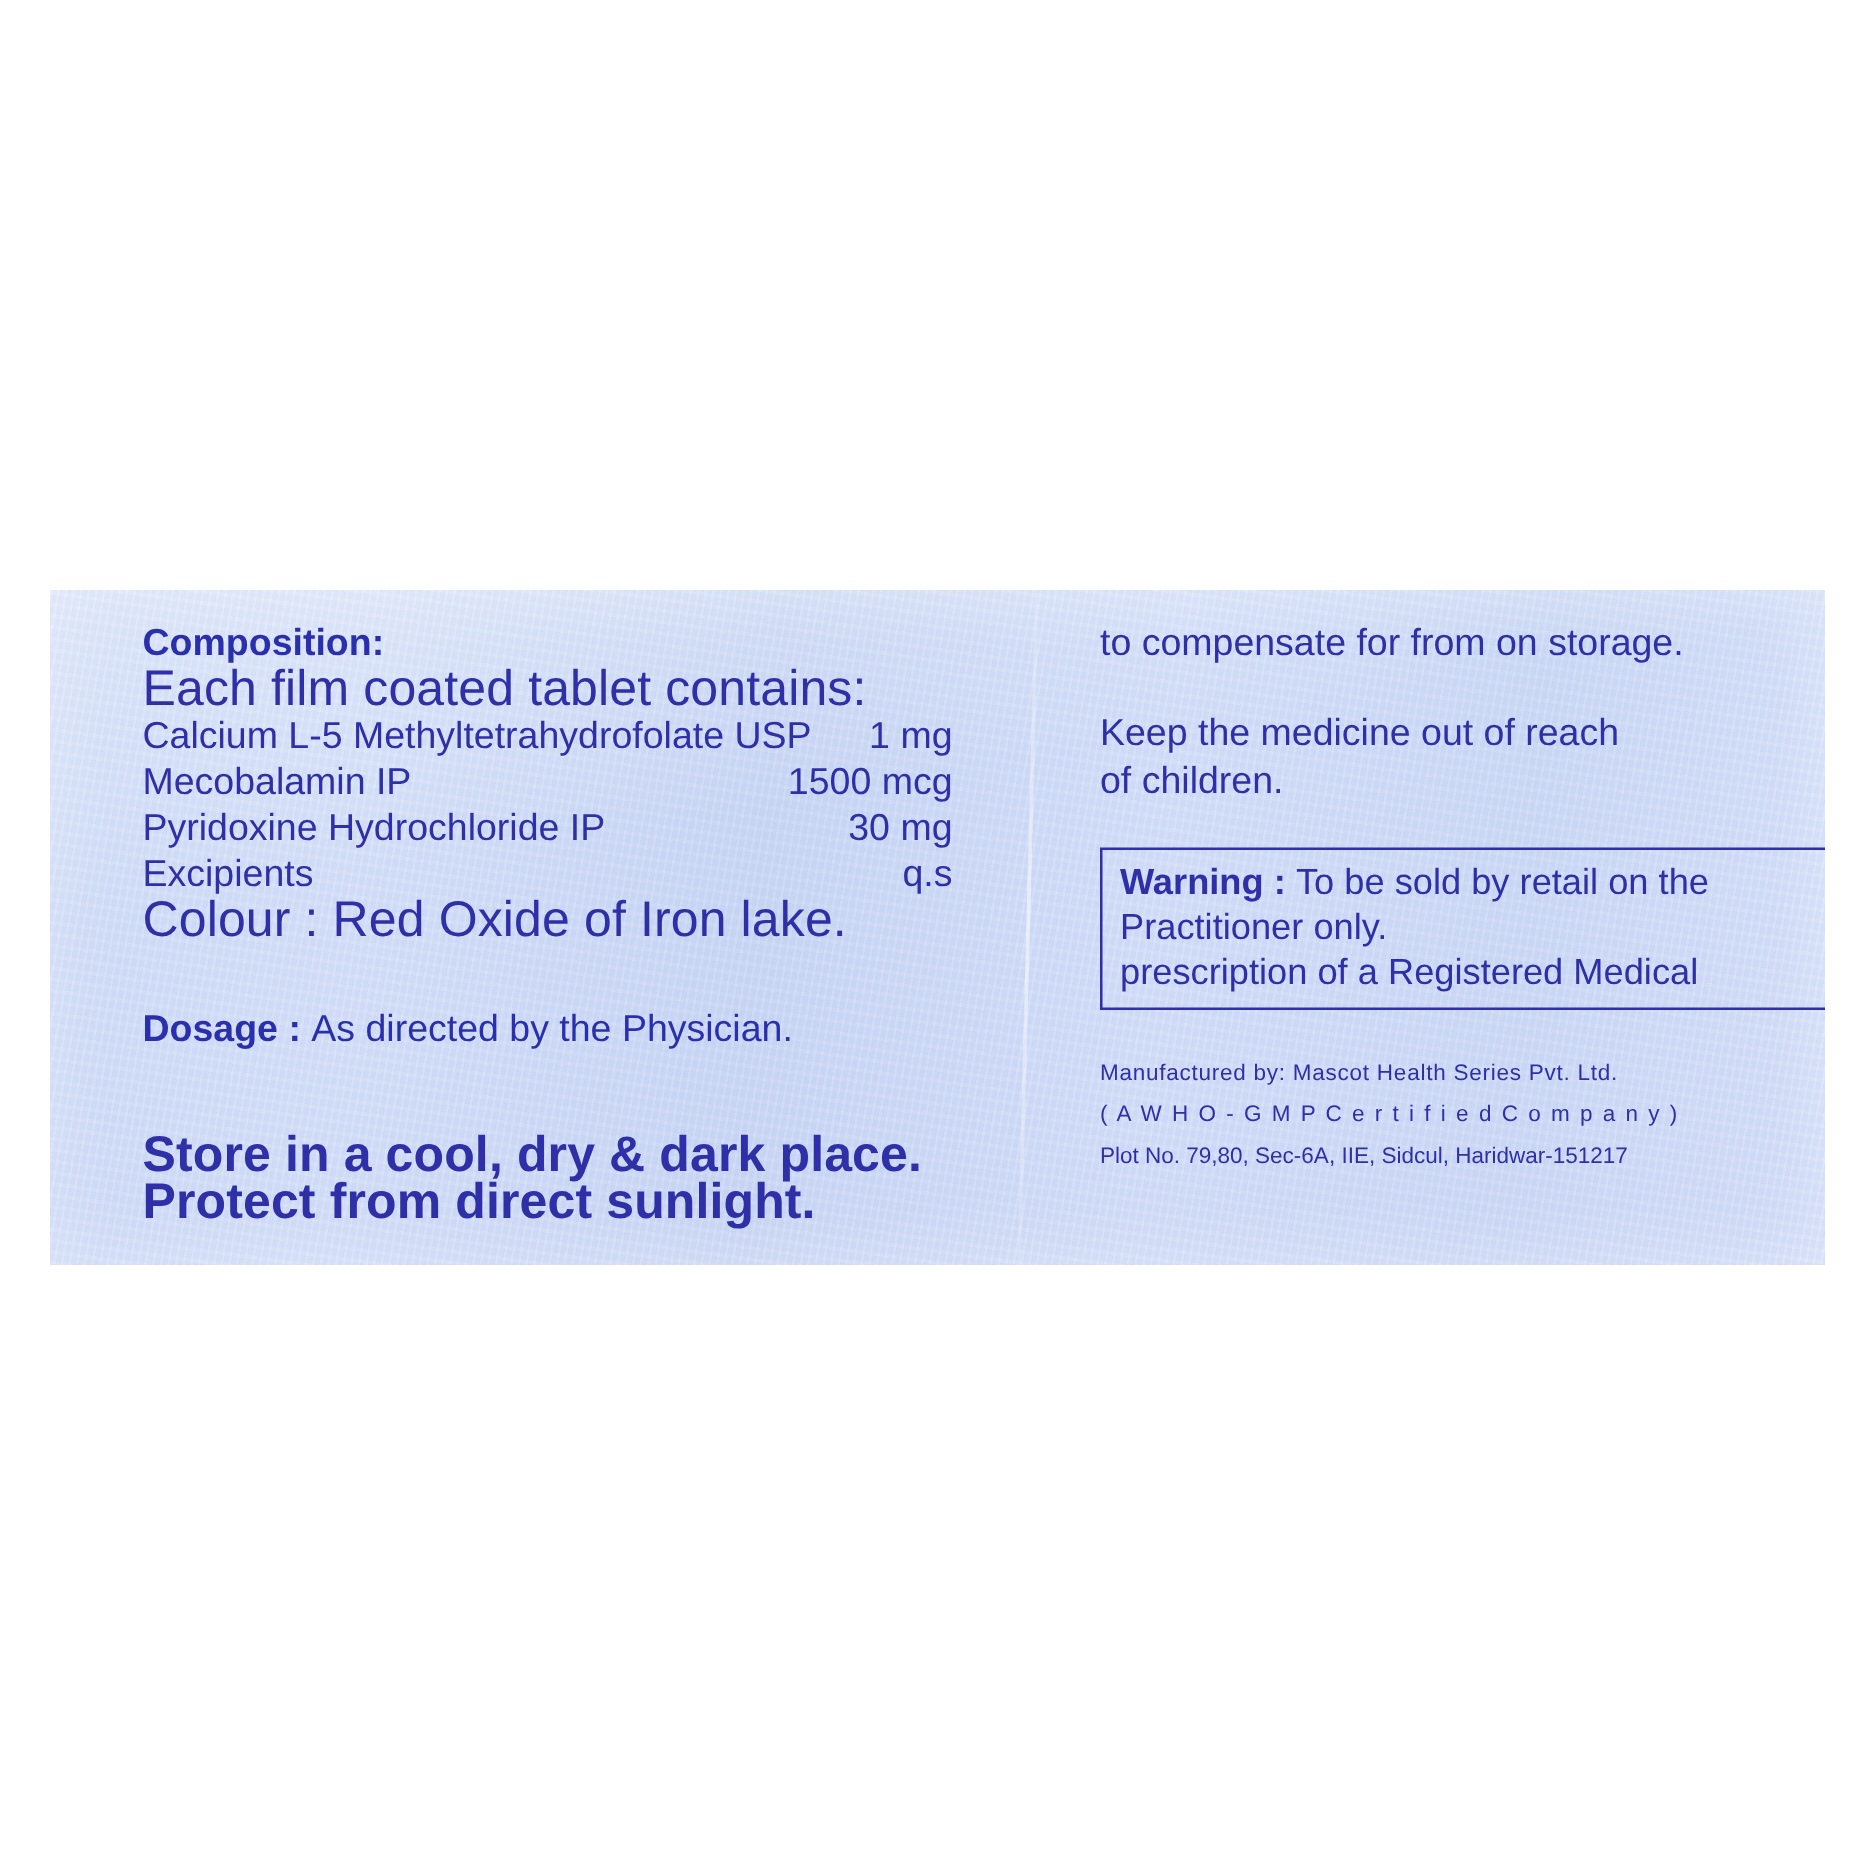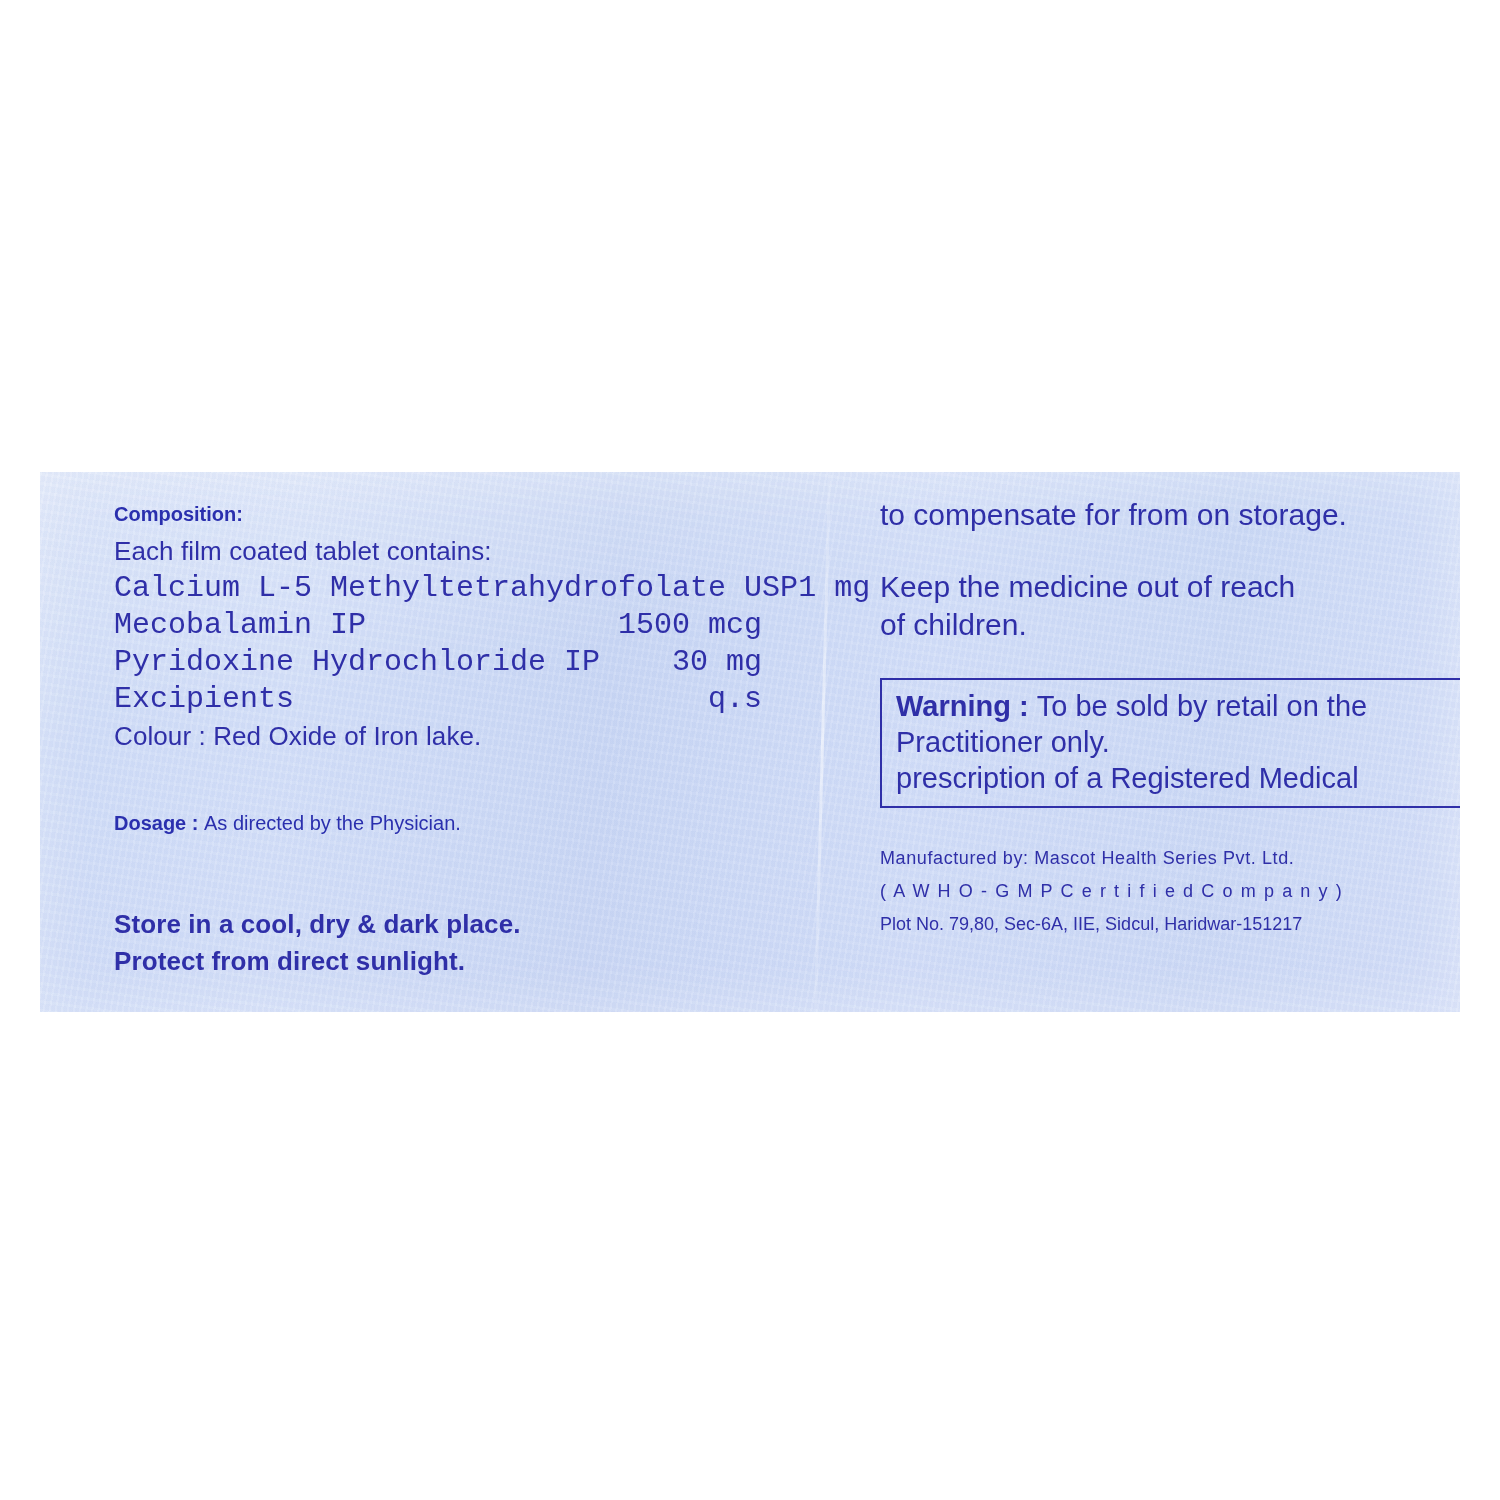--- a/index.html
+++ b/index.html
@@ -59,46 +59,45 @@
     top: 24px;
     width: 700px;
   }
   #right-col {
     left: 840px;
     top: 24px;
     width: 530px;
   }
 
   .line {
-    font-size: 26px;
+    font-size: 40px;
     line-height: 37px;
     color: #2f2fa8;
     white-space: nowrap;
     letter-spacing: 0.1px;
   }
   .bold {
     font-weight: bold;
   }
   .heading-row {
-    font-size: 20px;
+    font-size: 30px;
     line-height: 37px;
     white-space: nowrap;
   }
   .heading-row .lbl {
     font-weight: bold;
   }
 
   
   .comp-row {
     display: flex;
     font-size: 30px;
     line-height: 37px;
     color: #2f2fa8;
     width: 648px;
-    font-family: Liberation Mono, monospace;
   }
   .comp-row .name {
     flex: 0 0 auto;
     white-space: nowrap;
   }
   .comp-row .amt {
     margin-left: auto;
     white-space: nowrap;
   }
 

